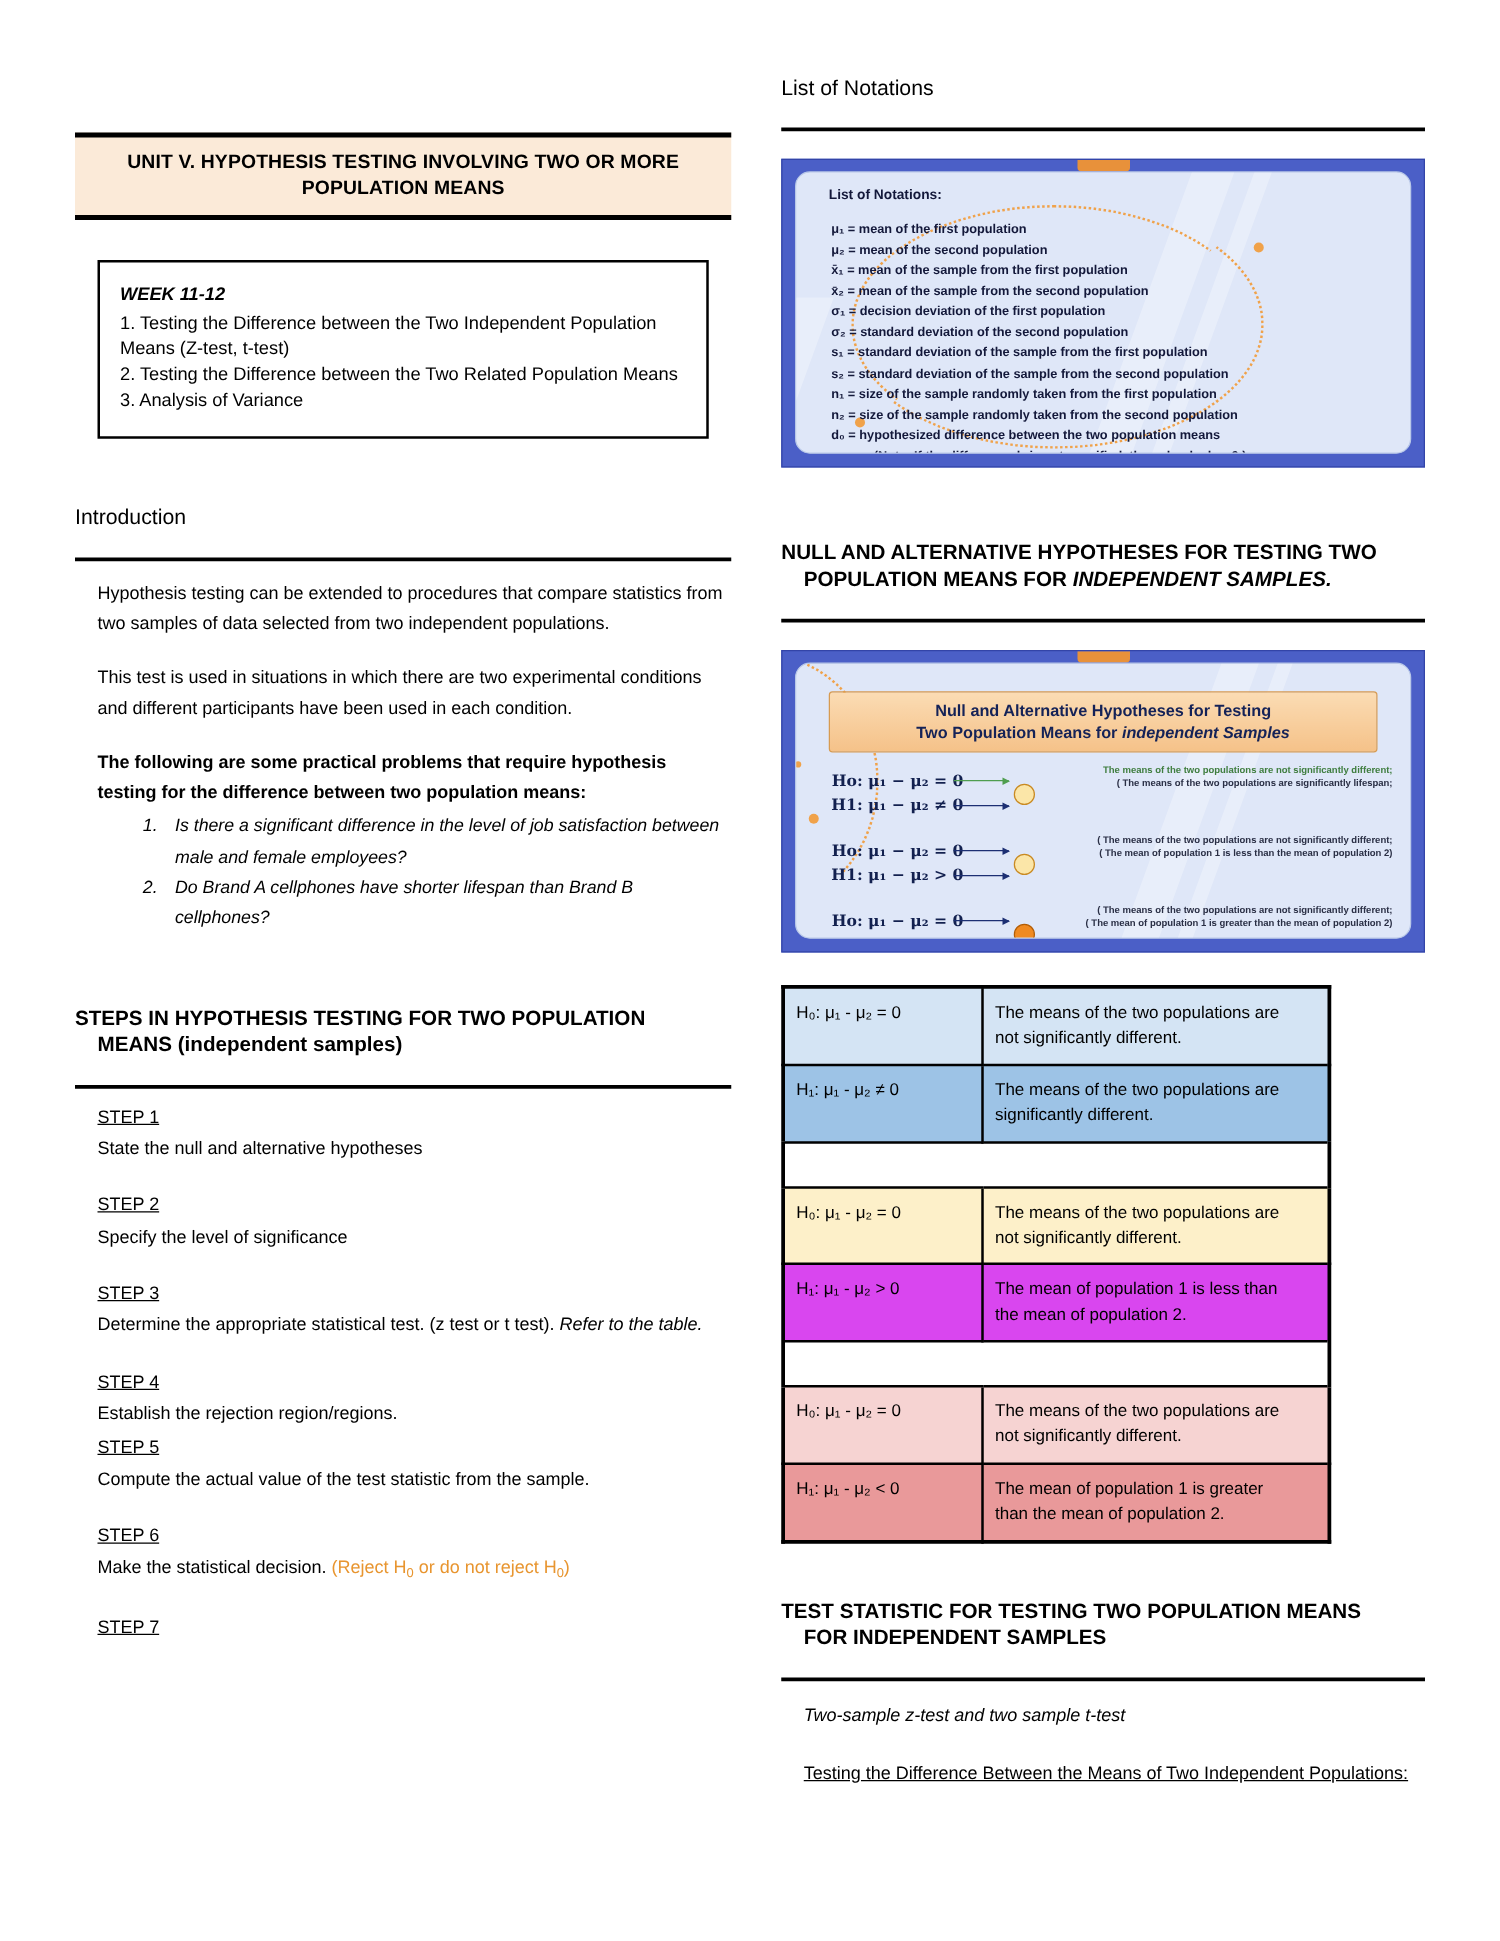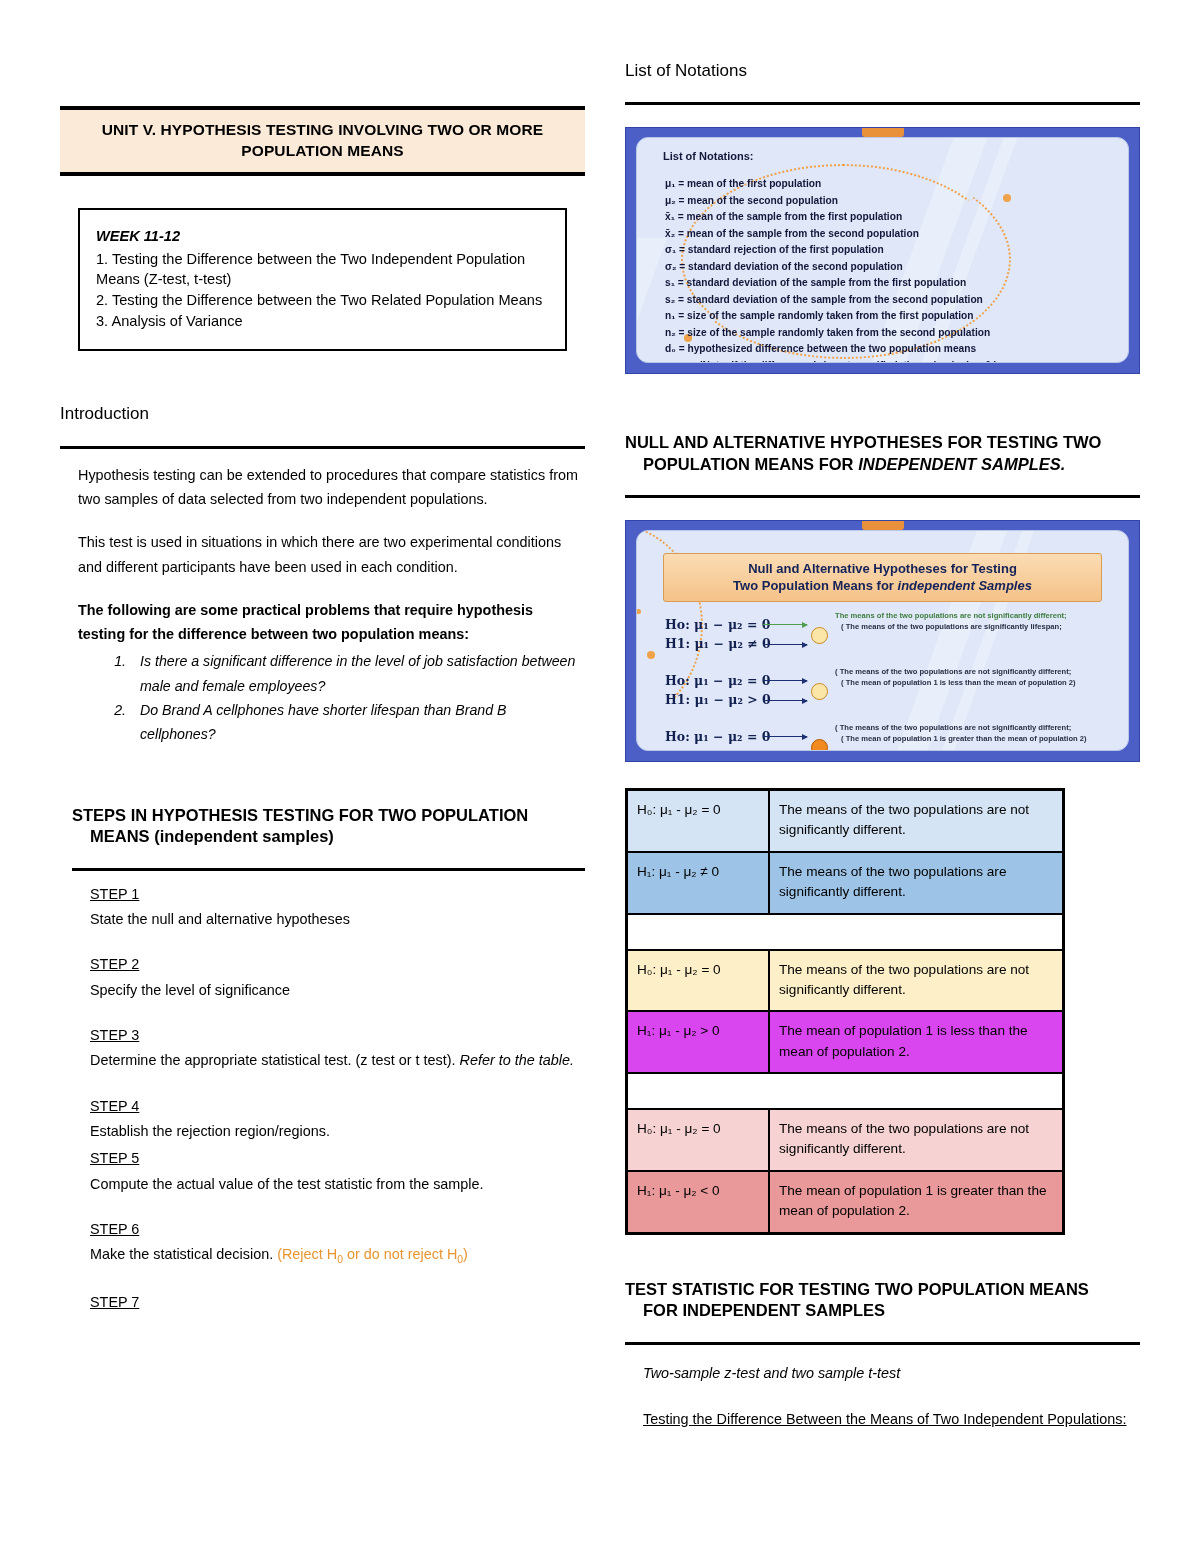--- a/index.html
+++ b/index.html
@@ -75,21 +75,21 @@
   ol.problems {
     margin: 2px 0 0 0;
     padding-left: 52px;
     font-style: italic;
     font-size: 14.2px;
     line-height: 1.72;
   }
   ol.problems li { margin: 0 0 0 0; padding-left: 10px; }
 
   
-  .steps-wrap { margin-top: 58px; margin-left: 12px; }
+  .steps-wrap { margin-top: 58px; }
   .steps-body { margin: 12px 0 0 18px; font-size: 14.4px; line-height: 1.62; }
   .step-label {
     font-weight: normal;
     text-decoration: underline;
     margin-top: 22px;
   }
   .step-label.first { margin-top: 0; }
   .step-label.snug { margin-top: 4px; }
   .step-text { margin-top: 2px; }
   .step-text .ital { font-style: italic; }
@@ -162,21 +162,21 @@
     font-weight: bold;
     font-size: 13px;
     color: #142257;
     padding: 6px 4px 7px 4px;
     line-height: 1.32;
   }
   .hypo-banner .it { font-style: italic; text-align: center; }
   .hypo-rows {
     position: absolute; left: 22px; right: 14px; top: 84px; bottom: 18px;
   }
-  .hypo-row { position: relative; height: 47px; margin-bottom: 9px; }
+  .hypo-row { position: relative; height: 47px; margin-bottom: 9px; text-align: right; }
   .hypo-eq {
     position: absolute; left: 6px; top: 0;
     font-size: 12.5px; font-weight: bold; color: #12204f;
     line-height: 1.55;
     font-family: "DejaVu Serif", serif;
   }
   .h-arrow {
     position: absolute; height: 0;
     border-top: 1.6px solid #1c2f73;
   }
@@ -209,21 +209,21 @@
     width: 440px;
     border: 3px solid #000;
     border-collapse: collapse;
     table-layout: fixed;
   }
   .hypo-table td {
     border: 2px solid #000;
     vertical-align: top;
     font-size: 13.6px;
     line-height: 1.5;
-    padding: 9px 9px 10px 9px;
+    padding: 9px 26px 10px 9px;
   }
   .hypo-table td.c1 { width: 122px; }
   .hypo-table tr.spacer td {
     background: #ffffff;
     height: 34px;
     border-left: 3px solid #000;
     border-right: 3px solid #000;
     padding: 0;
   }
   .hypo-table tr.spacer td.c1 { border-right: none; }
@@ -321,21 +321,21 @@
           <div class="arc" style="left:44px;top:26px;width:320px;height:188px;border-color:#f0a24a transparent transparent #f0a24a;"></div>
           <div class="dot-o" style="left:366px;top:56px;"></div>
           <div class="dot-o" style="left:47px;top:196px;"></div>
 
           <div class="nota-title">List of Notations:</div>
           <div class="nota-list">
             <div>μ₁ = mean of the first population</div>
             <div>μ₂ = mean of the second population</div>
             <div>x̄₁ = mean of the sample from the first population</div>
             <div>x̄₂ = mean of the sample from the second population</div>
-            <div>σ₁ = standard rejection of the first population</div>
+            <div>σ₁ = decision deviation of the first population</div>
             <div>σ₂ = standard deviation of the second population</div>
             <div>s₁ = standard deviation of the sample from the first population</div>
             <div>s₂ = standard deviation of the sample from the second population</div>
             <div>n₁ = size of the sample randomly taken from the first population</div>
             <div>n₂ = size of the sample randomly taken from the second population</div>
             <div>d₀ = hypothesized difference between the two population means</div>
             <div class="nota-note">(Note: If the difference d₀ is not specified, then clearly d₀ = 0.)</div>
           </div>
         </div>
       </div>

